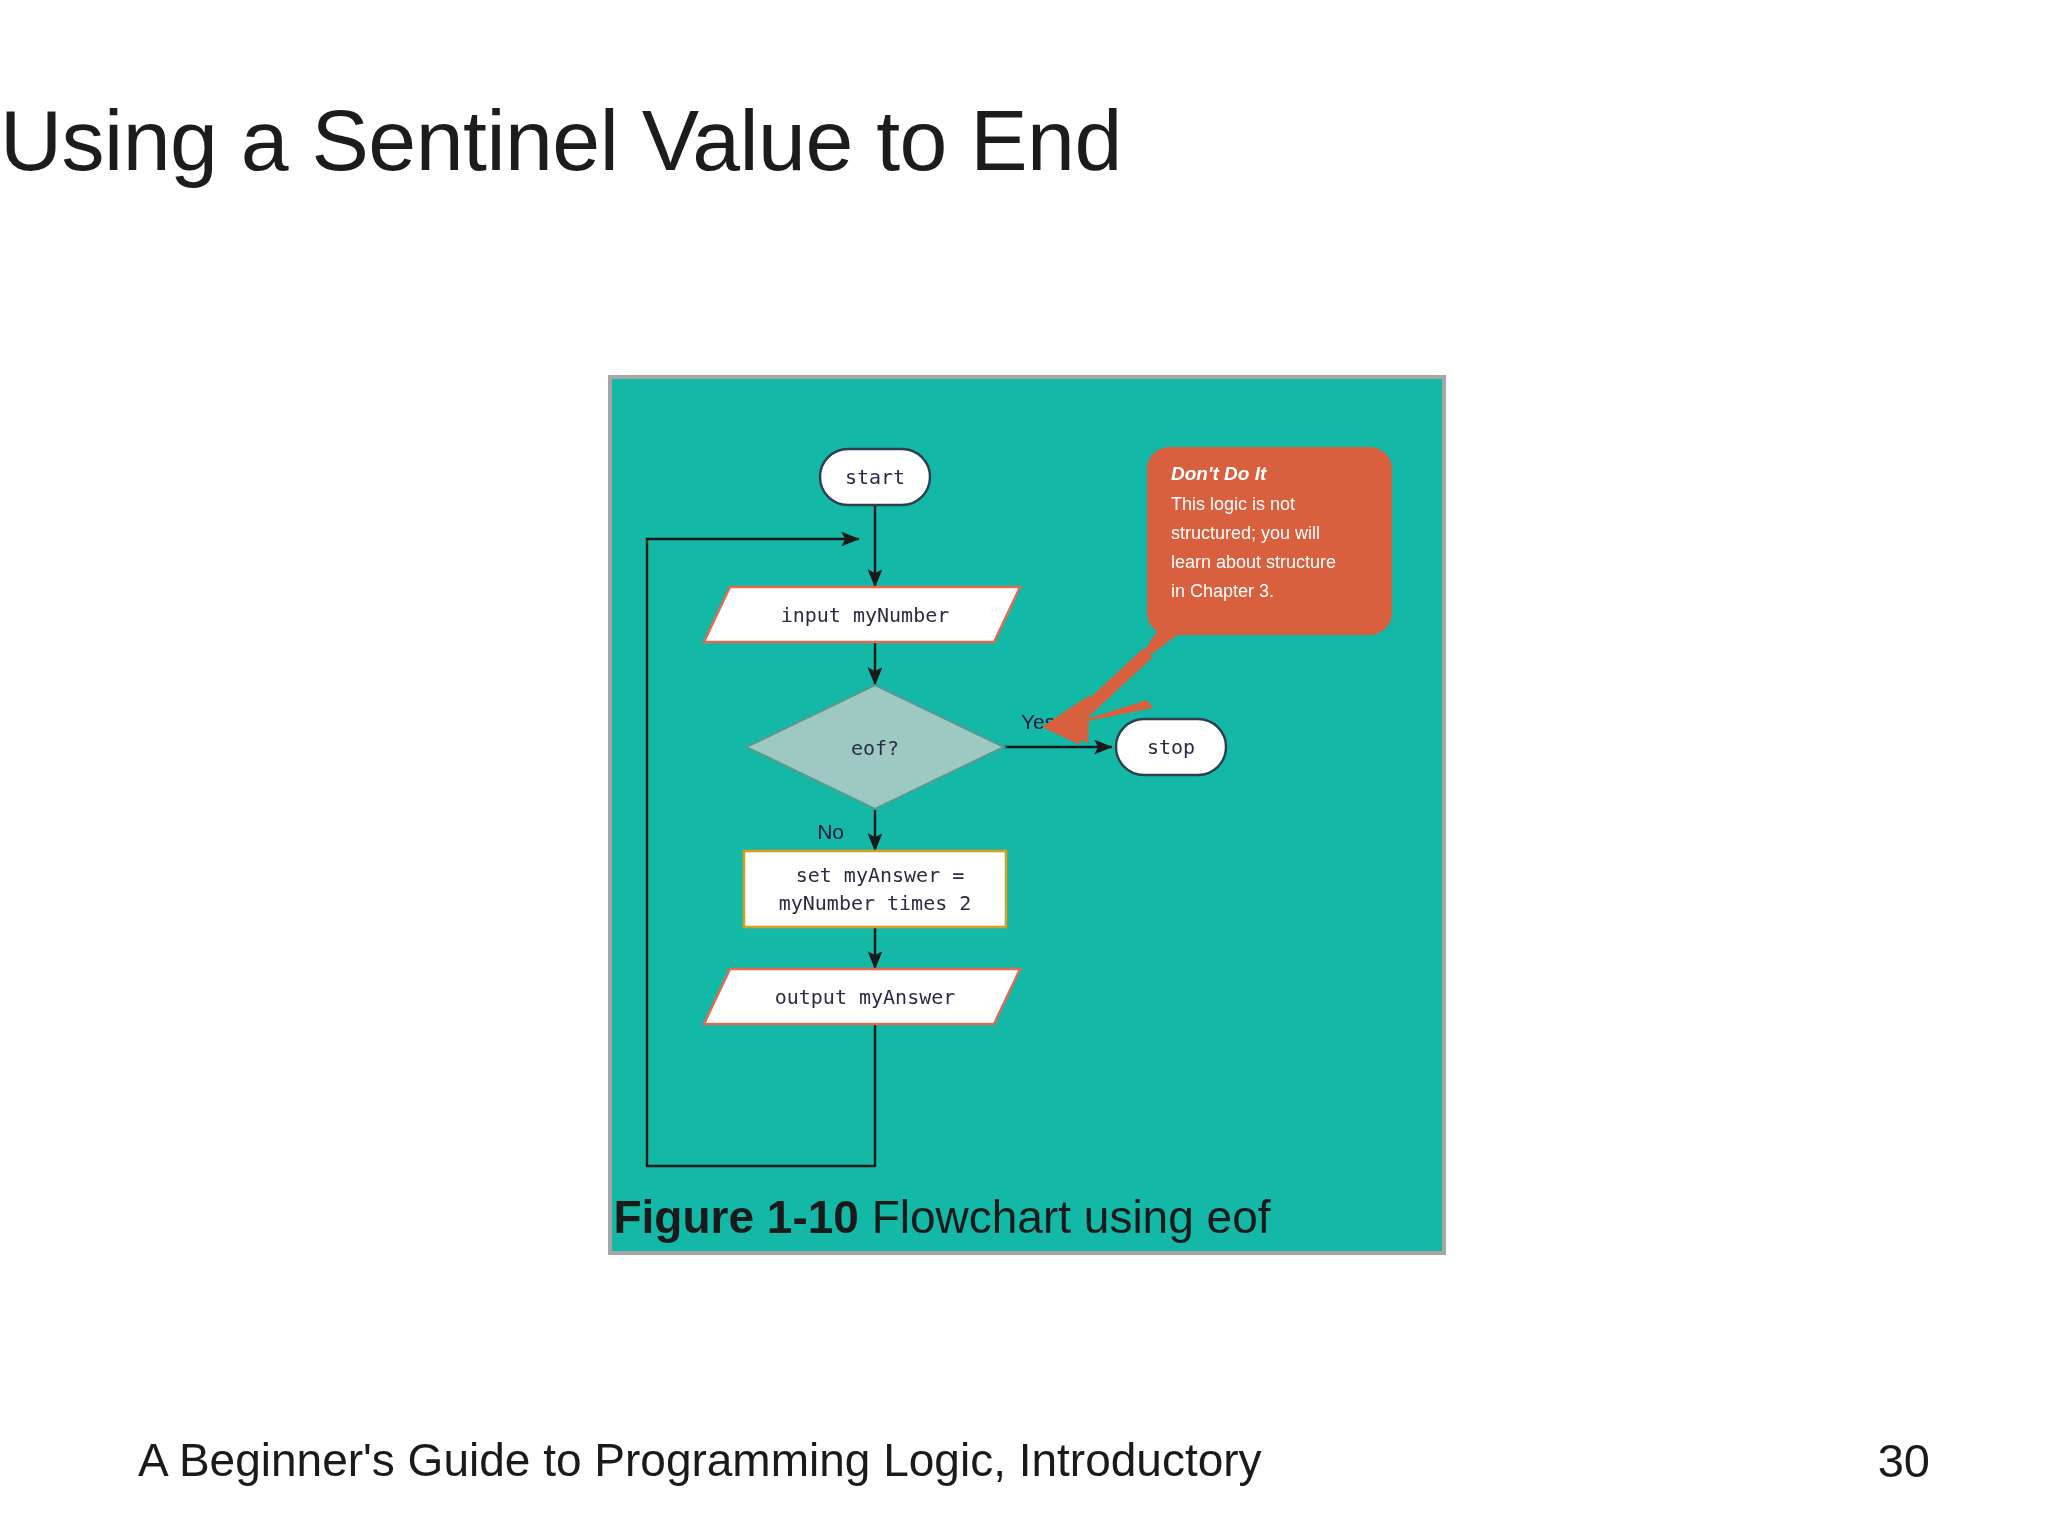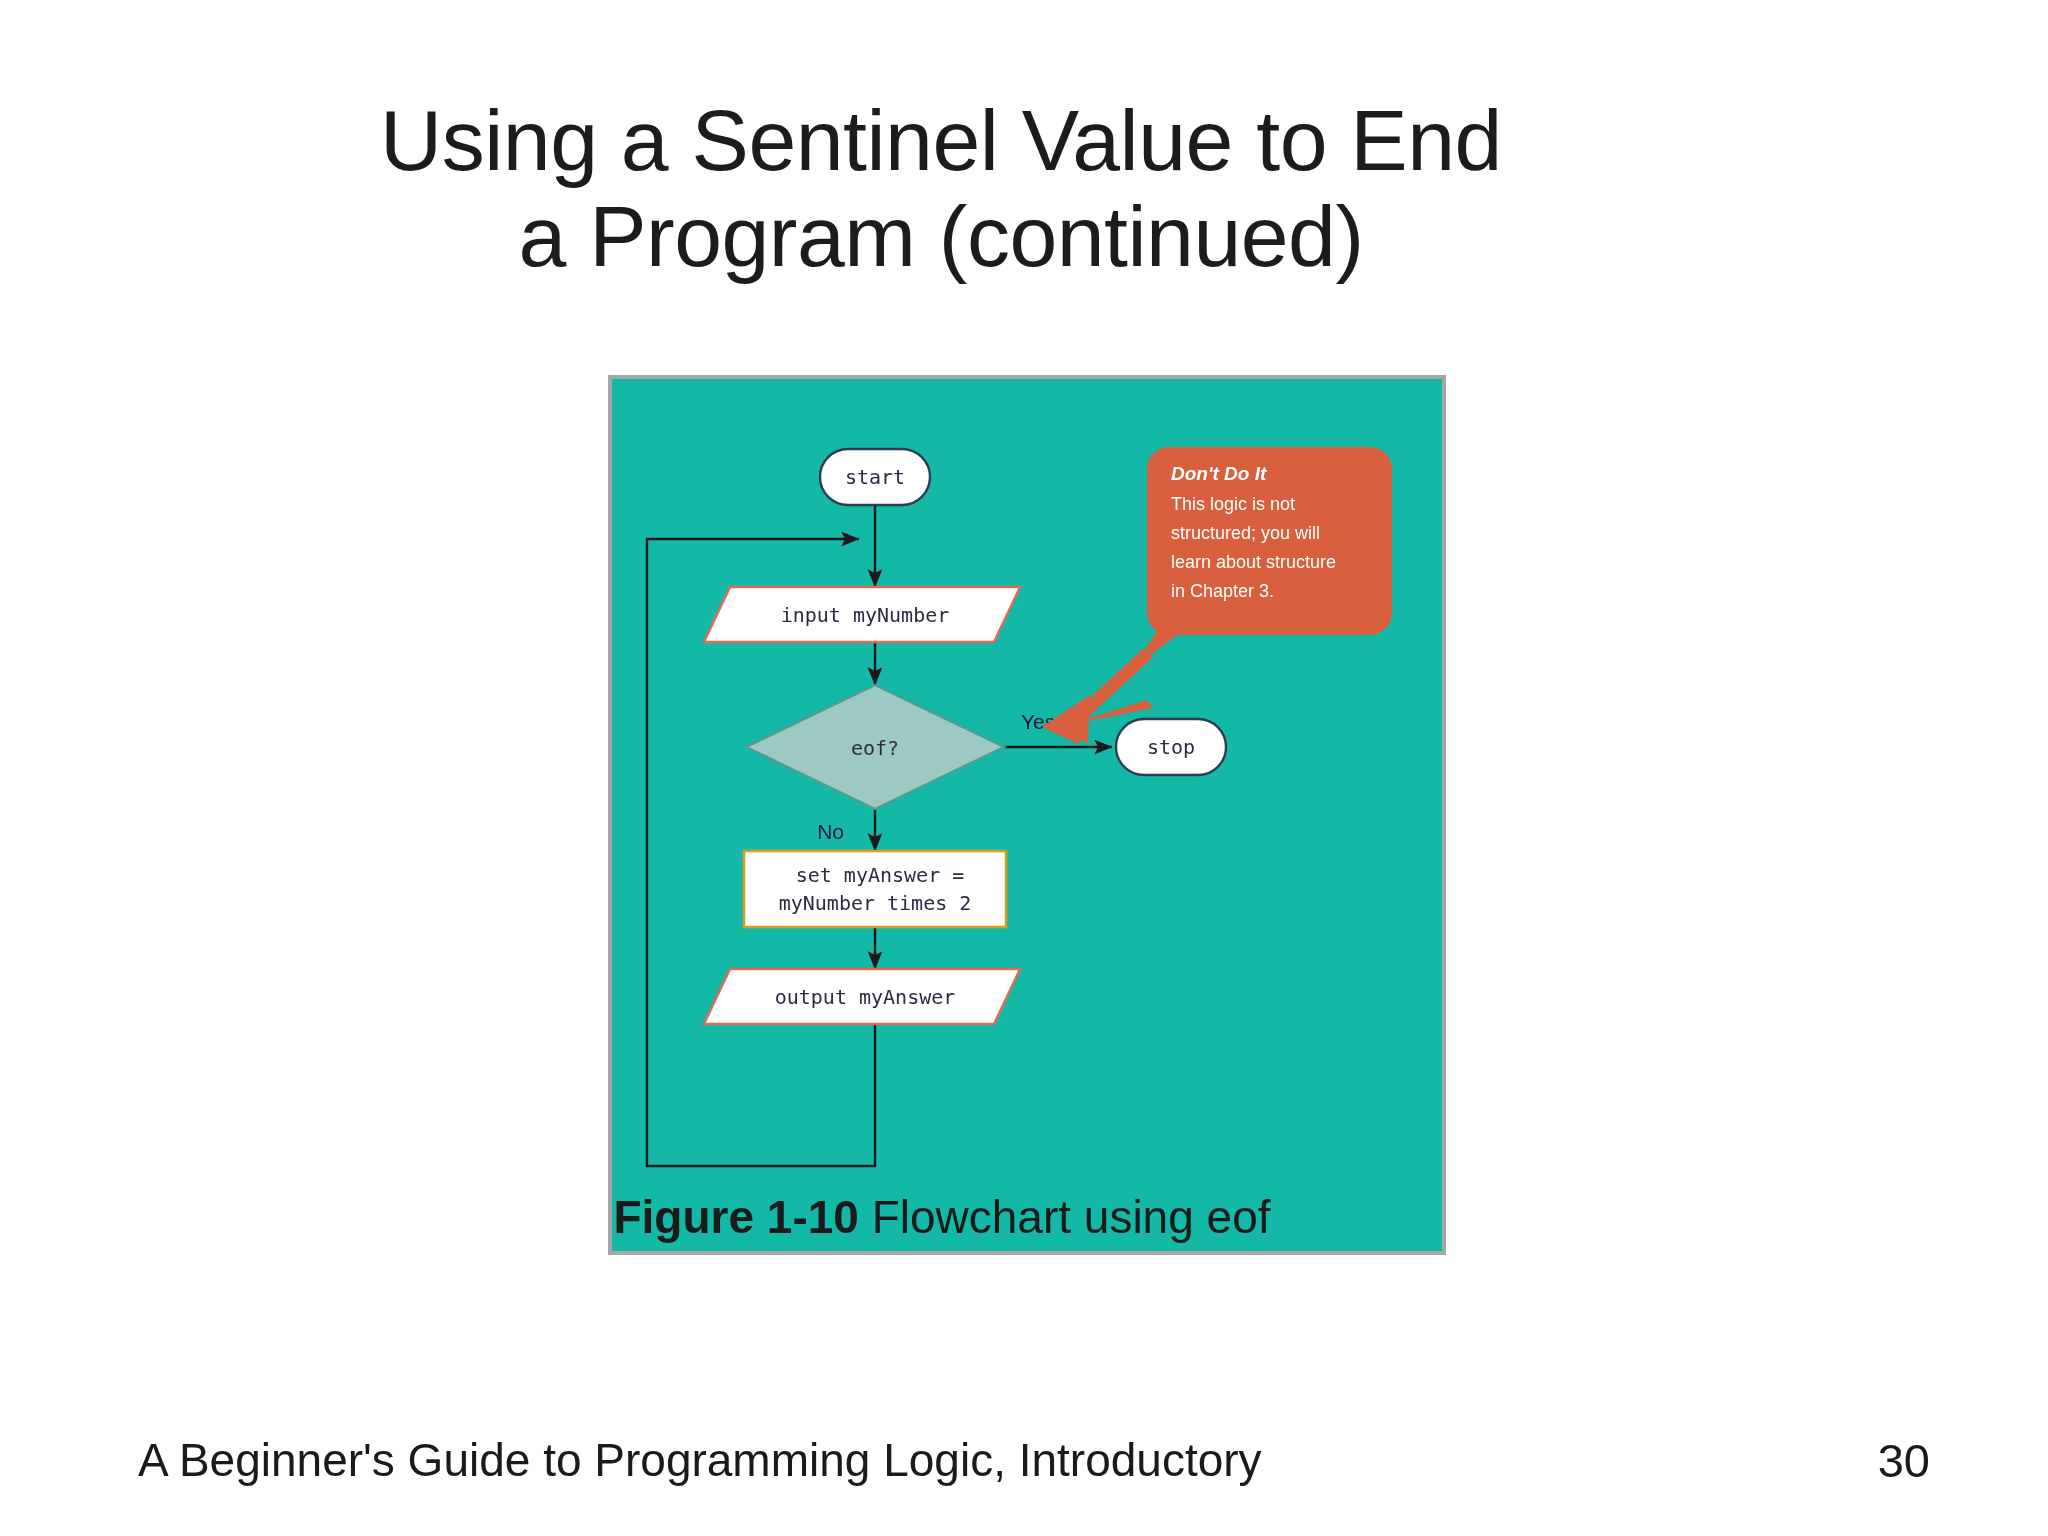--- a/index.html
+++ b/index.html
@@ -16,21 +16,21 @@
     font-family: "Liberation Sans", sans-serif;
     color: #1a1a1a;
   }
 
   
   #slide-title {
     position: absolute;
     top: 92px;
     left: 0;
     width: 1882px;
-    text-align: center;
+    text-align: left;
     font-size: 86px;
     line-height: 1.12;
     font-weight: 400;
     letter-spacing: -0.5px;
     color: #1c1c1c;
     font-family: "Liberation Sans", sans-serif;
   }
   #slide-title .tline { display: block; white-space: pre; }
 
   
@@ -106,21 +106,20 @@
     font-family: "Liberation Sans", sans-serif;
     font-size: 18px;
     fill: #ffffff;
   }
 </style>
 </head>
 <body>
 
 <div id="slide-title">
   <span class="tline">Using a Sentinel Value to End</span>
-  <span class="tline">a Program (continued)</span>
 </div>
 
 <div id="figure-frame">
   <svg id="flowchart-svg" viewBox="0 0 830 776" preserveAspectRatio="xMidYMid meet">
 
     <defs>
       <marker id="arrowBlack" markerWidth="9" markerHeight="9" refX="7.4" refY="3.1" orient="auto" markerUnits="strokeWidth">
         <path d="M0,0 L7.6,3.1 L0,6.2 L1.6,3.1 Z" fill="#1a1a1a"></path>
       </marker>
       <marker id="arrowBlackRight" markerWidth="9" markerHeight="9" refX="7.4" refY="3.1" orient="auto" markerUnits="strokeWidth">

